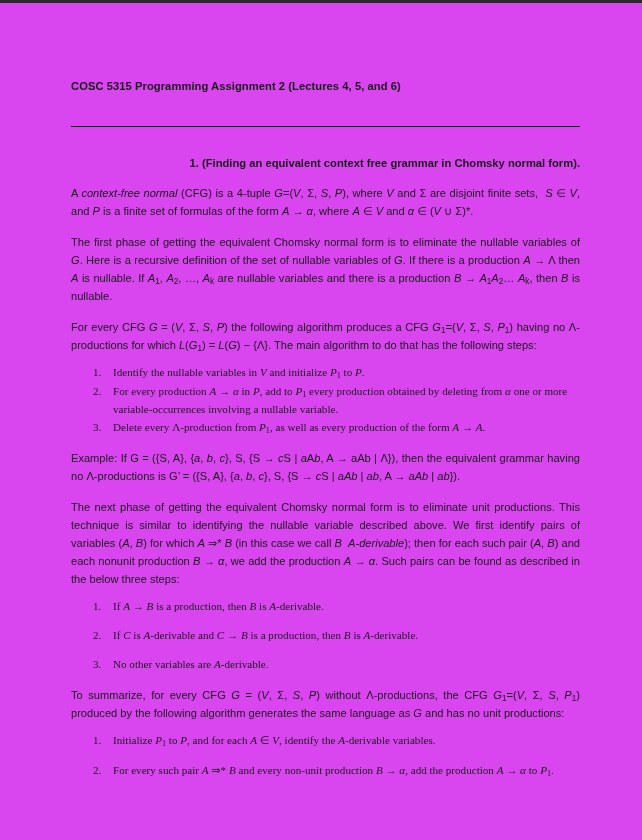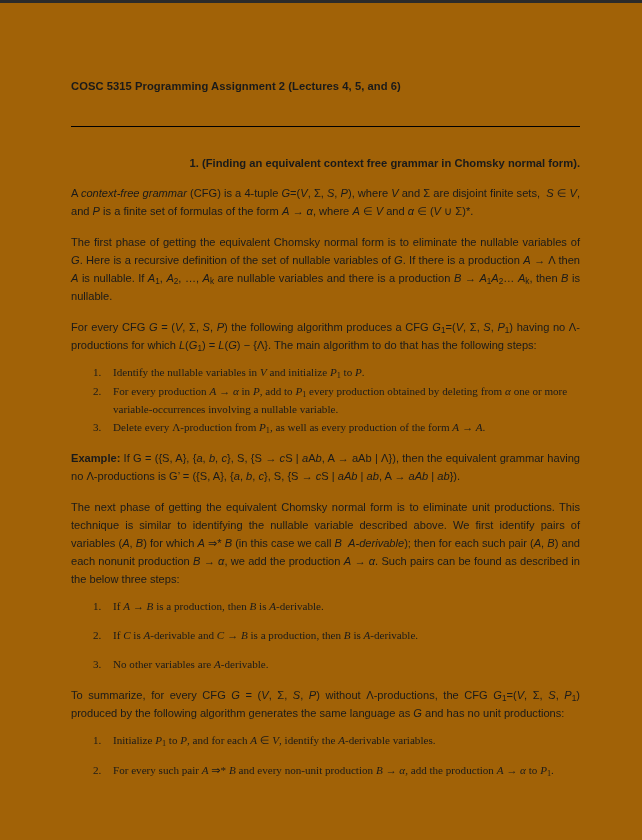--- a/index.html
+++ b/index.html
@@ -13,21 +13,21 @@
     height: 840px;
     overflow: hidden;
     font-family: "Liberation Sans", sans-serif;
     color: #1a1a1a;
     -webkit-font-smoothing: antialiased;
   }
   .page {
     position: relative;
     width: 642px;
     height: 840px;
-    background: #a16207;
+    background: #d946ef;
     box-sizing: border-box;
     border-top: 3px solid #2b2b2b;
   }
   .content {
     position: absolute;
     left: 71px;
     top: 0;
     width: 509px;
   }
 
@@ -91,42 +91,42 @@
     top: 0;
     width: 16px;
   }
   ol.steps.spaced > li {
     margin-bottom: 11px;
   }
   ol.steps.spaced > li:last-child { margin-bottom: 0; }
 
   
   .it { font-style: italic; }
-  .bd { font-weight: bold; }
+  .bd { font-weight: normal; }
   .sub {
     font-size: 0.74em;
     vertical-align: -0.24em;
     font-style: normal;
   }
   .sym { font-style: normal; }
 </style>
 </head>
 <body>
 
 <div class="page">
   <div class="content">
 
     <div class="doc-header">COSC 5315 Programming Assignment 2 (Lectures 4, 5, and 6)</div>
 
     <hr class="header-rule">
 
     <div class="section-heading">1. (Finding an equivalent context free grammar in Chomsky normal form).</div>
 
     <p class="body">
-      A <span class="it">context-free grammar</span>
+      A <span class="it">context-free normal</span>
       (CFG) is a 4-tuple <span class="it">G</span>=(<span class="it">V</span>, <span class="sym">Σ</span>,
       <span class="it">S</span>, <span class="it">P</span>), where <span class="it">V</span> and
       <span class="sym">Σ</span> are disjoint finite sets,&nbsp; <span class="it">S</span>
       <span class="sym">∈</span> <span class="it">V</span>, and <span class="it">P</span> is a finite
       set of formulas of the form <span class="it">A</span> <span class="sym">→</span>
       <span class="it">α</span>, where <span class="it">A</span> <span class="sym">∈</span>
       <span class="it">V</span> and <span class="it">α</span> <span class="sym">∈</span>
       (<span class="it">V</span> <span class="sym">∪</span> <span class="sym">Σ</span>)*.
     </p>
 

